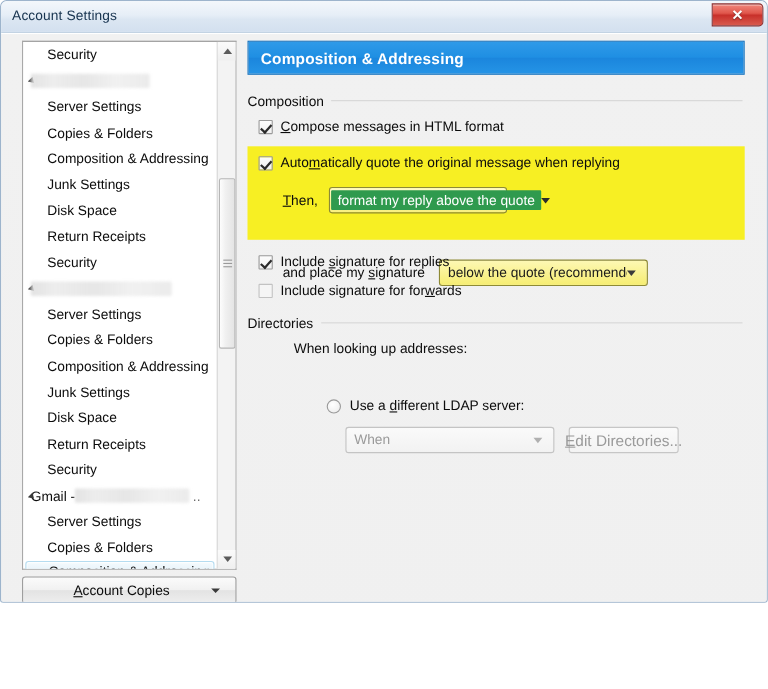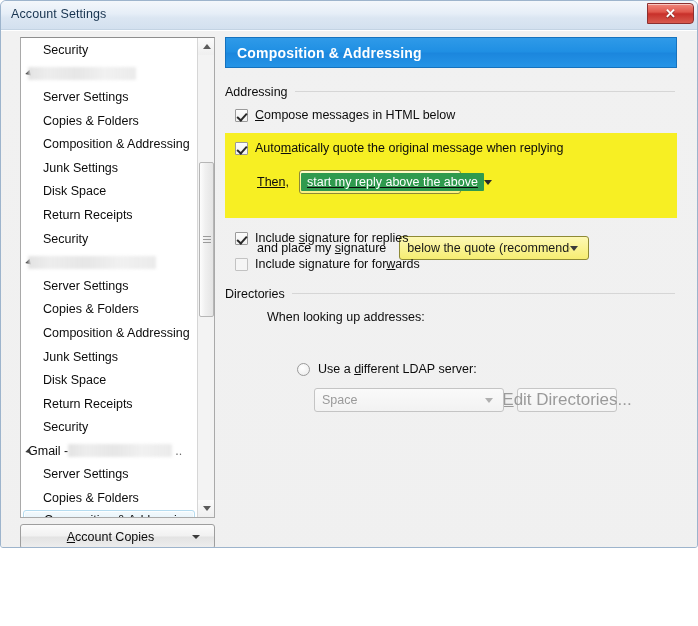--- a/index.html
+++ b/index.html
@@ -376,21 +376,21 @@
     background: #f7ef23;
   }
 
   
   .button {
     height: 24px;
     background: linear-gradient(180deg, #fbfbfb 0%, #f1f1f1 48%, #e3e3e3 52%, #efefef 100%);
     border: 1px solid #9e9e9e;
     border-radius: 3px;
     display: flex; align-items: center; justify-content: center;
-    font-size: 17px;
+    font-size: 14px;
     color: #0c0c0c;
     cursor: pointer;
   }
   .button.disabled {
     border-color: #c6c6c6;
     color: #9a9a9a;
     background: linear-gradient(180deg,#fafafa,#f3f3f3);
   }
   .button.default {
     border: 1px solid #4d9ccc;
@@ -524,42 +524,42 @@
     </div>
 
     <div id="right-pane">
 
       <div id="pane-header">
         <span id="pane-header-title">Composition &amp; Addressing</span>
       </div>
 
       <div class="groupbox" style="top:46px;">
         <div class="group-legend">
-          <span>Addressing</span>
+          <span>Composition</span>
           <span class="rule"></span>
         </div>
 
         <div class="group-body" style="height:200px;">
 
           <div id="highlight-band" style="top:33px;height:85px;"></div>
 
           <div class="row" style="position:absolute;left:10px;top:8px;">
             <span class="checkbox checked"></span>
-            <span><u class="acc">C</u><span id="lbl-compose-rest">ompose messages in HTML below</span></span>
+            <span><u class="acc">C</u><span id="lbl-compose-rest">ompose messages in HTML format</span></span>
           </div>
 
           <div class="row" style="position:absolute;left:10px;top:41px;">
             <span class="checkbox checked"></span>
             <span id="lbl-autoquote">Auto<u class="acc">m</u>atically quote the original message when replying</span>
           </div>
 
-          <div class="row" style="position:absolute;left:32px;top:70px;text-decoration:underline;">
+          <div class="row" style="position:absolute;left:32px;top:70px;">
             <span style="margin-right:10px;" id="lbl-then"><u class="acc">T</u>hen,</span>
             <span class="dropdown hl-select" style="width:162px;">
-              <span class="dd-text">start my reply above the above</span>
+              <span class="dd-text">format my reply above the quote</span>
               <span class="dd-arrow"></span>
             </span>
           </div>
 
           <div class="row" style="position:absolute;left:32px;top:100px;margin-top:36px;">
             <span style="margin-right:13px;" id="lbl-sig">and place my <u class="acc">s</u>ignature</span>
             <span class="dropdown on-yellow" style="width:190px;">
               <span class="dd-text">below the quote (recommended)</span>
               <span class="dd-arrow"></span>
             </span>
@@ -590,21 +590,21 @@
           </div>
 
 
           <div class="row" style="position:absolute;left:33px;top:60px;">
             <span class="radio"></span>
             <span id="lbl-diffldap">Use a <u class="acc">d</u>ifferent LDAP server:</span>
           </div>
 
           <div class="row" style="position:absolute;left:50px;top:86px;">
             <span class="dropdown disabled" style="width:190px;">
-              <span class="dd-text">Space</span>
+              <span class="dd-text">When</span>
               <span class="dd-arrow"></span>
             </span>
             <span class="button disabled" style="width:100px;margin-left:13px;">
               <span id="lbl-editdir"><u class="acc">E</u>dit Directories...</span>
             </span>
           </div>
         </div>
       </div>
     </div>
 

